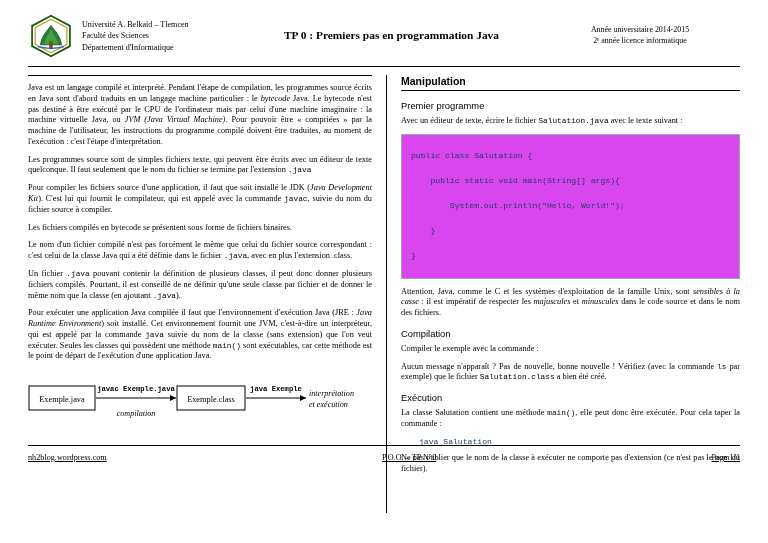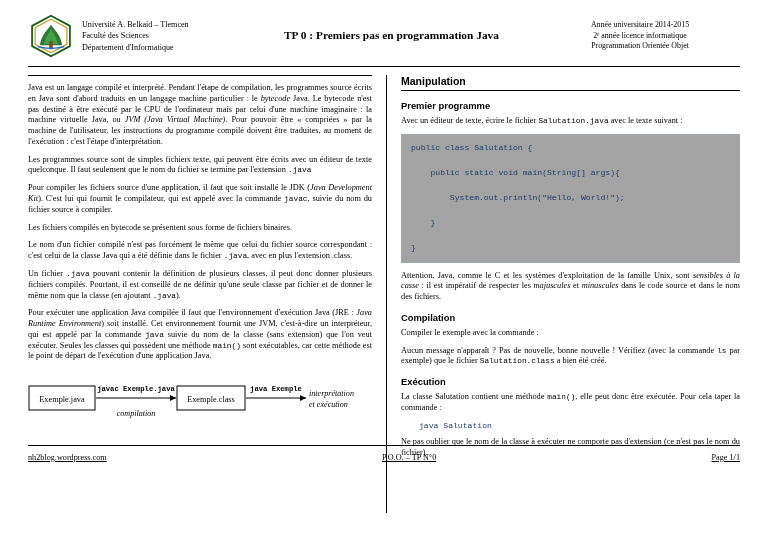--- a/index.html
+++ b/index.html
@@ -95,41 +95,41 @@
     margin: 0 0 3px 0;
   }
   .sec-rule {
     border: none;
     border-top: 1px solid #000;
     margin: 0 0 7px 0;
   }
   h3.sub {
     font-family: "Liberation Sans", sans-serif;
     font-size: 9.4px;
-    font-weight: bold;
+    font-weight: normal;
     margin: 9px 0 5px 0;
   }
   p {
     margin: 0 0 7px 0;
     font-size: 8.3px;
     line-height: 1.30;
     text-align: justify;
   }
   .mono {
     font-family: "Liberation Mono", monospace;
     font-size: 7.8px;
   }
   b { font-weight: normal; }
   i { font-style: italic; }
 
   
   .codebox {
     border: 1px solid #9aa7b5;
-    background: #a3a3a3;
-    padding: 7px 9px;
+    background: #d946ef;
+    padding: 15px 9px;
     margin: 4px 0 8px 0;
   }
   .codebox pre {
     margin: 0;
     font-family: "Liberation Mono", monospace;
     font-size: 8.1px;
     line-height: 1.55;
     color: #1f3f66;
     white-space: pre;
   }
@@ -185,21 +185,20 @@
       <div class="univ-lines">
         <div>Université A. Belkaïd – Tlemcen</div>
         <div>Faculté des Sciences</div>
         <div>Département d'Informatique</div>
       </div>
     </div>
     <div class="header-center">TP 0 : Premiers pas en programmation Java</div>
     <div class="header-right">
       <div>Année universitaire 2014-2015</div>
       <div>2ᵉ année licence informatique</div>
-      <div>Programmation Orientée Objet</div>
     </div>
   </div>
   <hr class="hr-main">
 
   <div class="columns">
 
     <div class="col col-left">
       <hr class="sec-rule">
 
       <p><span>Java est un langage </span><b>compilé</b><span> et </span><b>interprété</b><span>. Pendant l'étape de </span><b>compilation</b><span>, les programmes source écrits en Java sont d'abord traduits en un langage machine particulier : le </span><i>bytecode</i><span> Java. Le bytecode n'est pas destiné à être exécuté par le CPU de l'ordinateur mais par celui d'une machine imaginaire : la machine virtuelle Java, ou </span><i>JVM (Java Virtual Machine)</i><span>. Pour pouvoir être « compriées » par la machine de l'utilisateur, les instructions du programme compilé doivent être traduites, au moment de l'exécution : c'est l'étape d'</span><b>interprétation</b><span>.</span></p>

